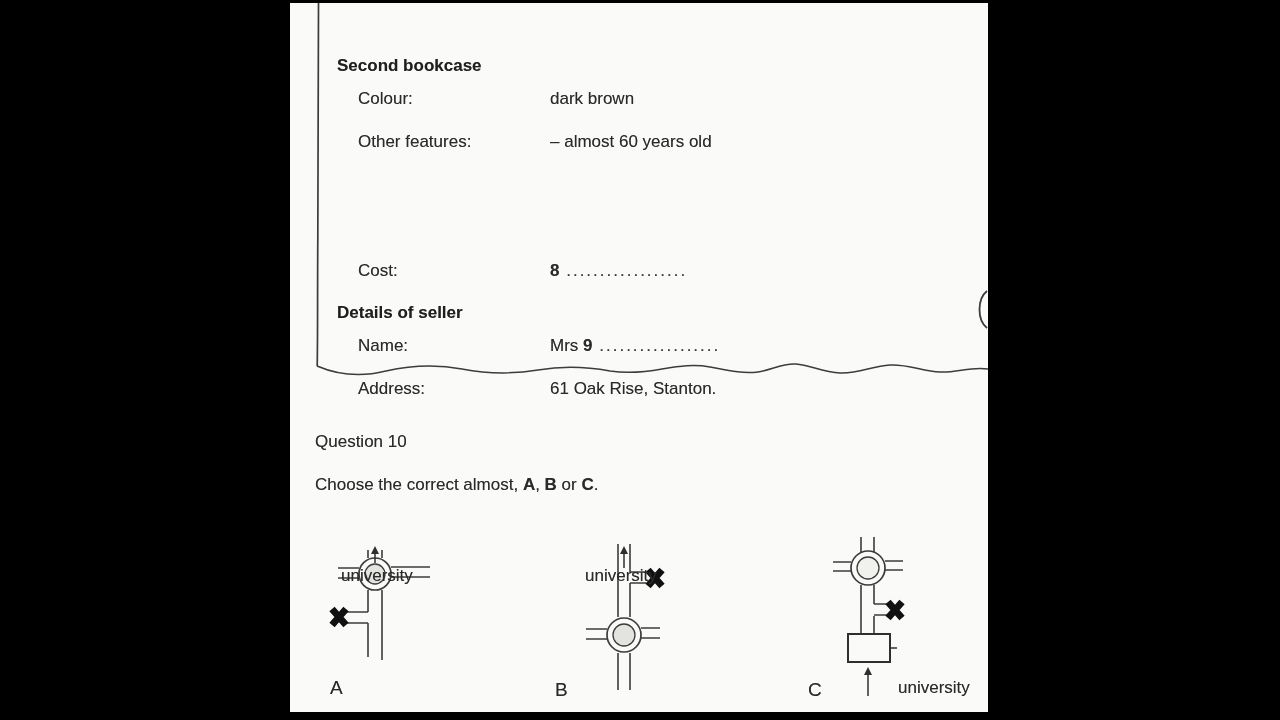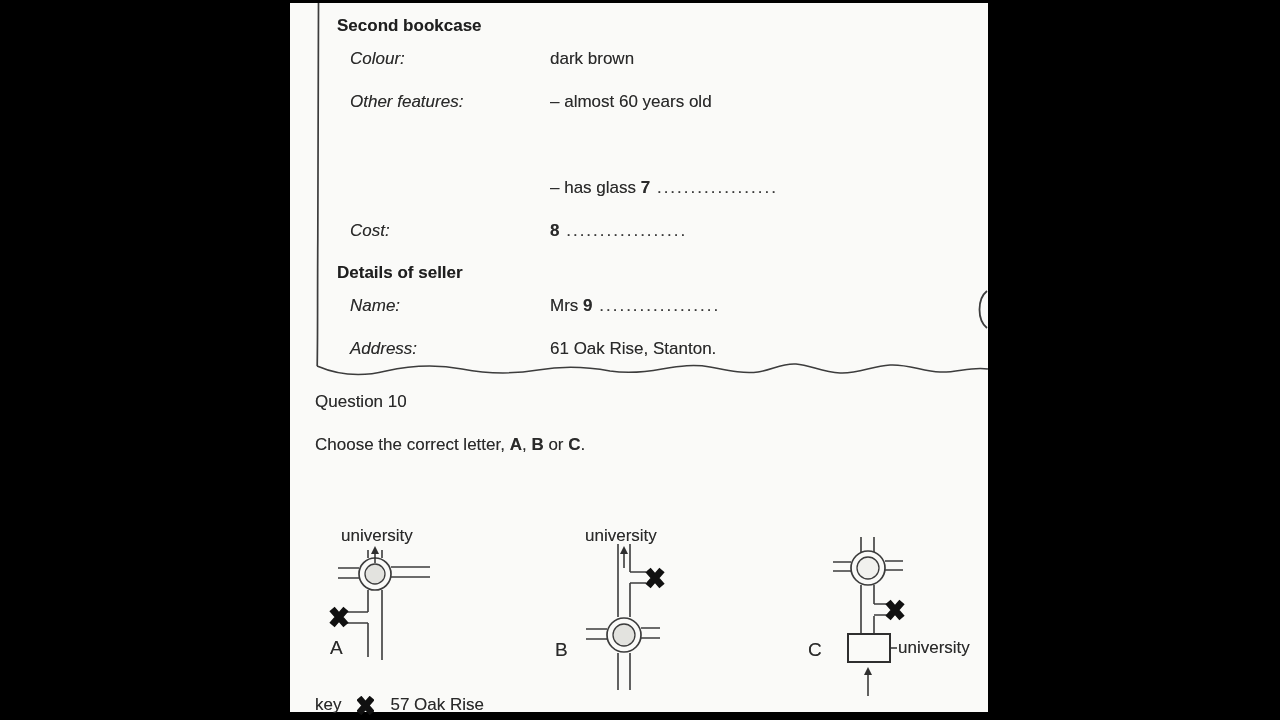--- a/index.html
+++ b/index.html
@@ -15,27 +15,28 @@
     width: 698px; height: 709px;
     background: #fafaf8;
   }
   .txt {
     position: absolute;
     color: #2a2a2a;
     font-size: 17px;
     line-height: 20px;
     white-space: nowrap;
     text-shadow: 0 0 0.6px rgba(40,40,40,0.45);
+    margin-top: 40px;
   }
   .bold { font-weight: bold; }
   .num { font-weight: bold; }
   .dots { letter-spacing: 2px; color: #3a3a3a; }
   
   .sec-title { left: 47px; font-weight: bold; color: #1f1f1f; }
-  .flabel { left: 60px; font-style: italic; }
+  .flabel { left: 68px; }
   .fvalue { left: 260px; }
   
   .qline { left: 25px; }
   
   .map-letter { font-size: 19px; }
   #uni-a { left: 51px;  top: 523px; }
   #uni-b { left: 295px; top: 523px; }
   #uni-c { left: 608px; top: 635px; }
   #letter-a { left: 40px;  top: 635px; }
   #letter-b { left: 265px; top: 637px; }
@@ -113,36 +114,35 @@
 
     <div class="txt sec-title" style="top:13px">Second bookcase</div>
 
     <div class="txt flabel" style="top:46px">Colour:</div>
     <div class="txt fvalue" style="top:46px">dark brown</div>
 
     <div class="txt flabel" style="top:89px">Other features:</div>
     <div class="txt fvalue" style="top:89px">– almost 60 years old</div>
 
 
-    <div class="txt fvalue" style="top:175px"><span>– has glass </span><span class="num">7</span><span class="dots"> ..................</span></div>
 
     <div class="txt flabel" style="top:218px">Cost:</div>
     <div class="txt fvalue" style="top:218px"><span class="num">8</span><span class="dots"> ..................</span></div>
 
     <div class="txt sec-title" style="top:260px">Details of seller</div>
 
     <div class="txt flabel" style="top:293px">Name:</div>
     <div class="txt fvalue" style="top:293px"><span>Mrs </span><span class="num">9</span><span class="dots"> ..................</span></div>
 
     <div class="txt flabel" style="top:336px">Address:</div>
     <div class="txt fvalue" style="top:336px">61 Oak Rise, Stanton.</div>
 
     <div class="txt qline" style="top:389px">Question 10</div>
 
-    <div class="txt qline" style="top:432px"><span>Choose the correct letter, </span><span class="bold">A</span><span>, </span><span class="bold">B</span><span> or </span><span class="bold">C</span><span>.</span></div>
+    <div class="txt qline" style="top:432px"><span>Choose the correct almost, </span><span class="bold">A</span><span>, </span><span class="bold">B</span><span> or </span><span class="bold">C</span><span>.</span></div>
 
 
     <div class="txt" id="uni-a">university</div>
     <div class="txt" id="uni-b">university</div>
     <div class="txt" id="uni-c">university</div>
     <div class="txt map-letter" id="letter-a">A</div>
     <div class="txt map-letter" id="letter-b">B</div>
     <div class="txt map-letter" id="letter-c">C</div>
 
     <div class="txt" id="key-line">

